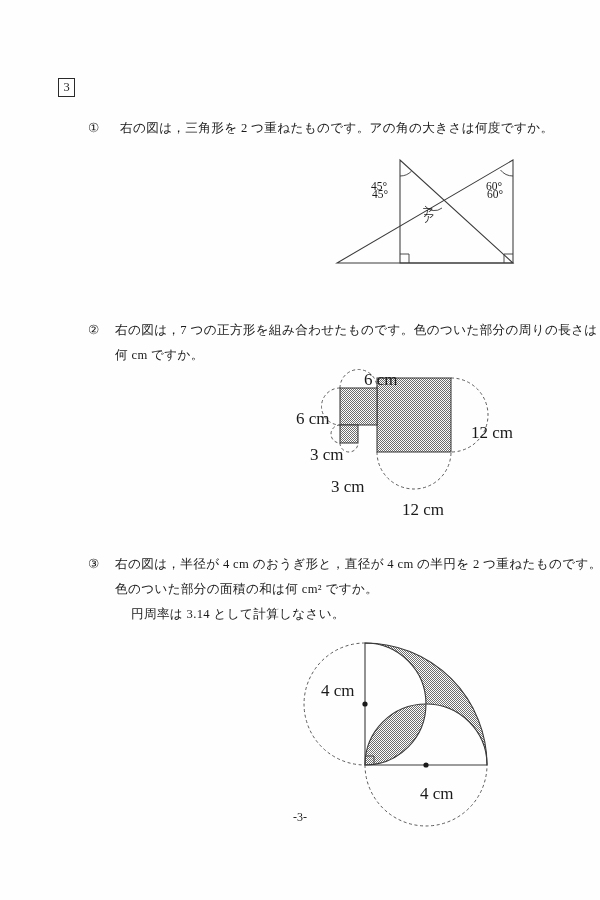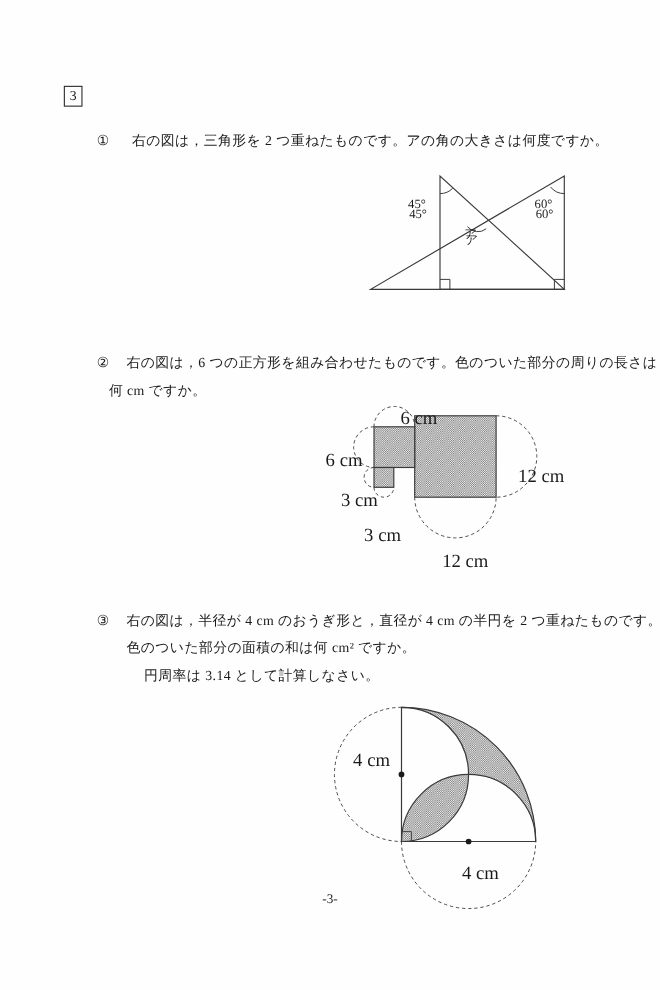--- a/index.html
+++ b/index.html
@@ -135,22 +135,22 @@
       <text x="157" y="48" font-size="11.5">60°</text>
       <text x="93" y="72" font-size="11.5">ア</text>
     </svg>
   </div>
 
   <div class="fig-label" style="left:371px; top:180px; font-size:11.5px;">45°</div>
   <div class="fig-label" style="left:486px; top:180px; font-size:11.5px;">60°</div>
   <div class="fig-label" style="left:422px; top:205px; font-size:11.5px;">ア</div>
 
   <div class="item-marker" style="left:88px; top:322px;">②</div>
-  <div class="item" style="left:115px; top:322px;">右の図は，6 つの正方形を組み合わせたものです。色のついた部分の周りの長さは</div>
-  <div class="sub-line" style="left:99px; top:347px;">何 cm ですか。</div>
+  <div class="item" style="left:115px; top:322px;">右の図は，7 つの正方形を組み合わせたものです。色のついた部分の周りの長さは</div>
+  <div class="sub-line" style="left:115px; top:347px;">何 cm ですか。</div>
 
   <div class="figure" style="left:292px; top:366px;">
     <svg width="240" height="150" viewBox="0 0 240 150">
 
       <g>
         <rect x="85" y="12" width="74" height="74" fill="url(#checker)" stroke="#3a3a3a" stroke-width="1.05"></rect>
 
         <rect x="48" y="22" width="37" height="37" fill="url(#checker)" stroke="#3a3a3a" stroke-width="1.05"></rect>
 
         <rect x="48" y="59" width="18" height="18" fill="url(#checker)" stroke="#3a3a3a" stroke-width="1.05"></rect>

